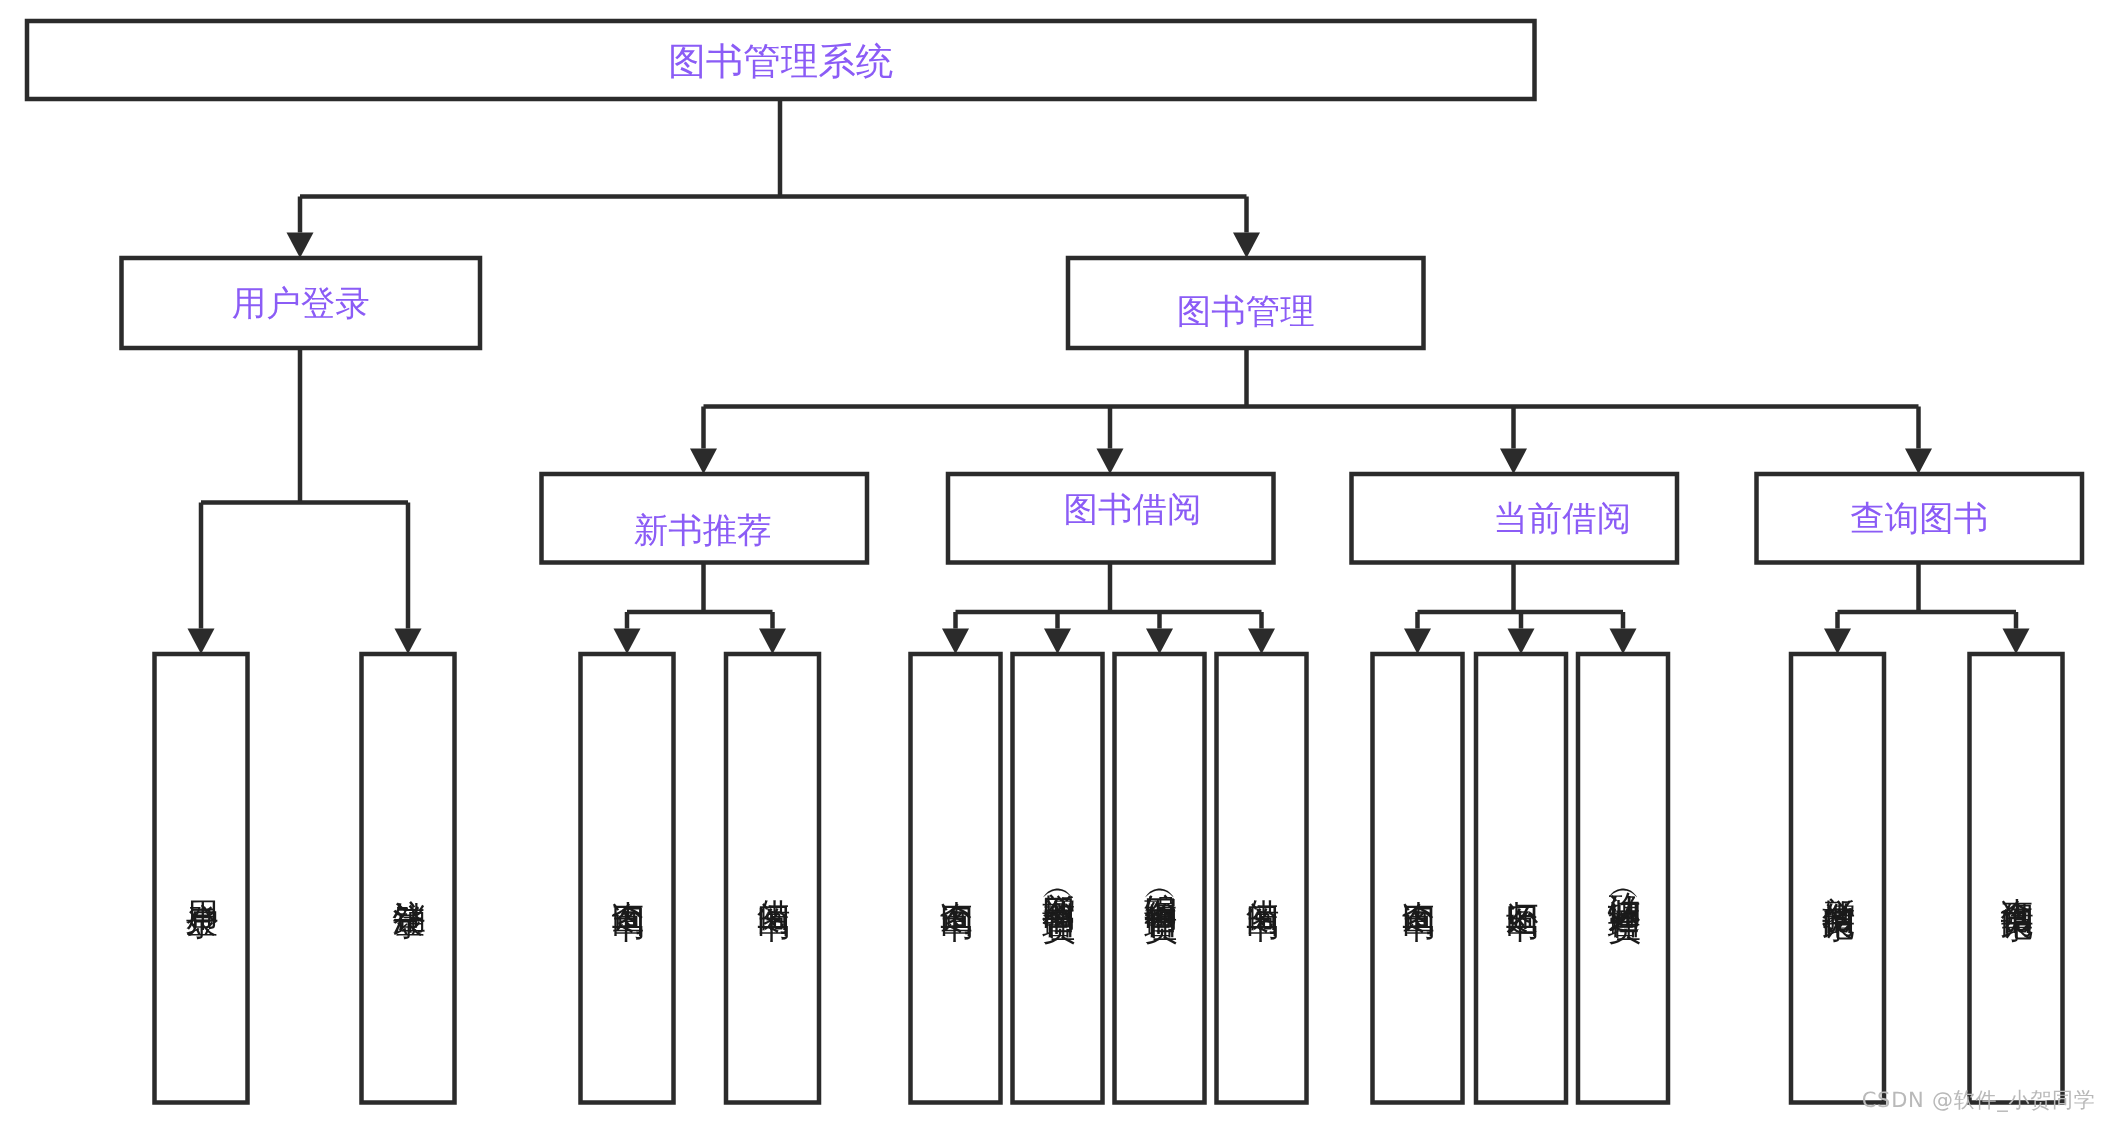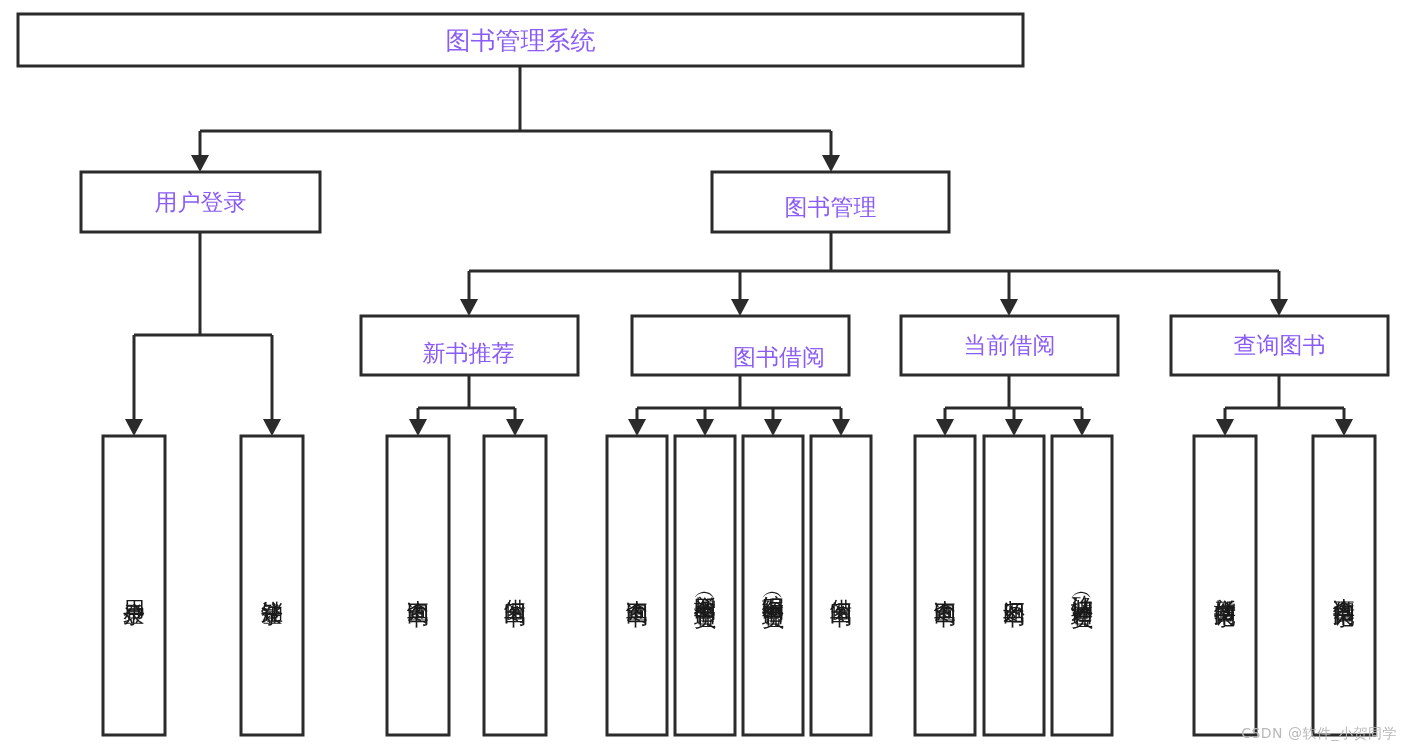--- a/index.html
+++ b/index.html
@@ -159,24 +159,24 @@
       </div>
       <div class="hlabel-wrap" style="left: 81px; top: 172px; width: 239px; height: 60px;">
         <span class="hlabel-text">用户登录</span>
       </div>
       <div class="hlabel-wrap" style="left: 712px; top: 172px; width: 237px; height: 71px;">
         <span class="hlabel-text">图书管理</span>
       </div>
       <div class="hlabel-wrap" style="left: 360px; top: 316px; width: 217px; height: 75px; border-radius: 18px;">
         <span class="hlabel-text">新书推荐</span>
       </div>
-      <div class="hlabel-wrap" style="left: 632px; top: 328px; width: 246px; height: 59px; padding-left: 24px;">
+      <div class="hlabel-wrap" style="left: 632px; top: 310px; width: 246px; height: 59px;">
         <span class="hlabel-text">图书借阅</span>
       </div>
-      <div class="hlabel-wrap" style="left: 901px; top: 316px; width: 217px; height: 59px;">
+      <div class="hlabel-wrap" style="left: 901px; top: 316px; width: 217px; height: 59px; padding-left: 32px;">
         <span class="hlabel-text">当前借阅</span>
       </div>
       <div class="hlabel-wrap" style="left: 1171px; top: 316px; width: 217px; height: 59px;">
         <span class="hlabel-text">查询图书</span>
       </div>
       <div class="vlabel-wrap" style="left: 103px; top: 436px; width: 62px; height: 299px;">
         <span class="vlabel-text">用户登录</span>
       </div>
       <div class="vlabel-wrap" style="left: 241px; top: 436px; width: 62px; height: 299px;">
         <span class="vlabel-text">注销登录</span>

